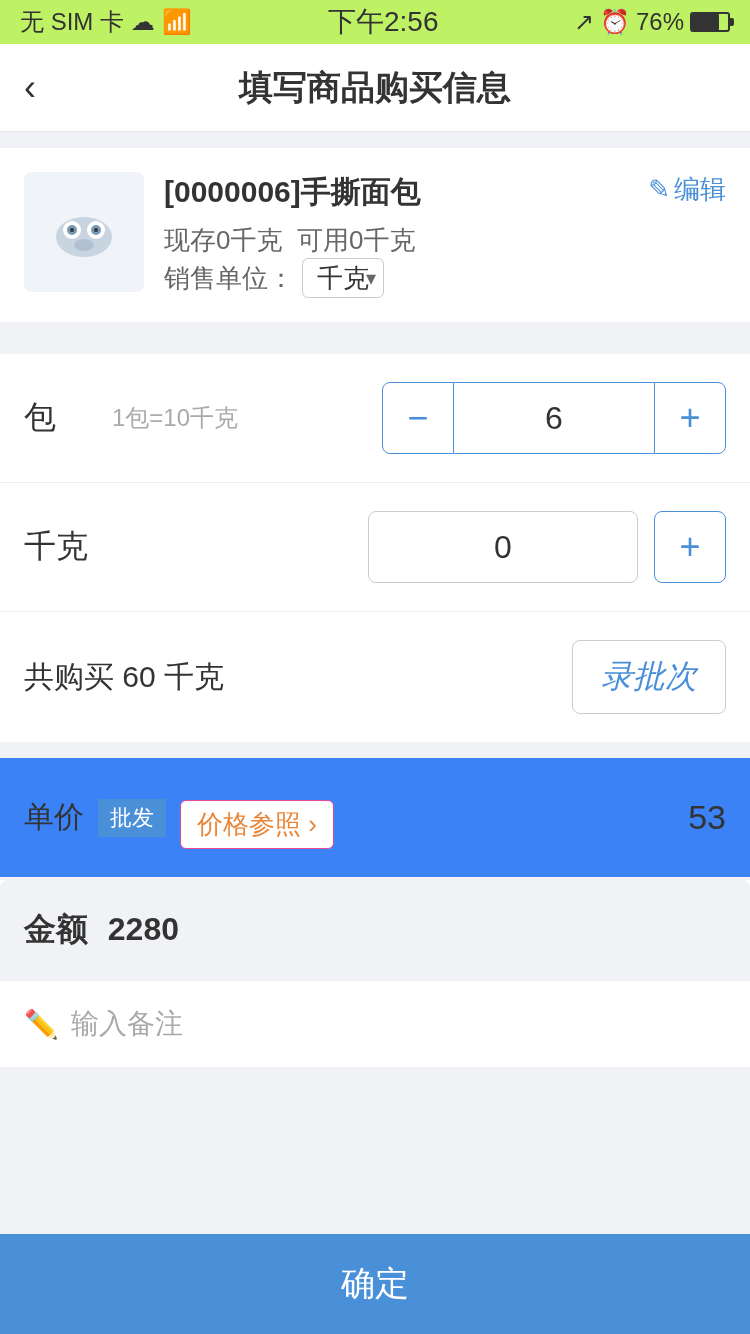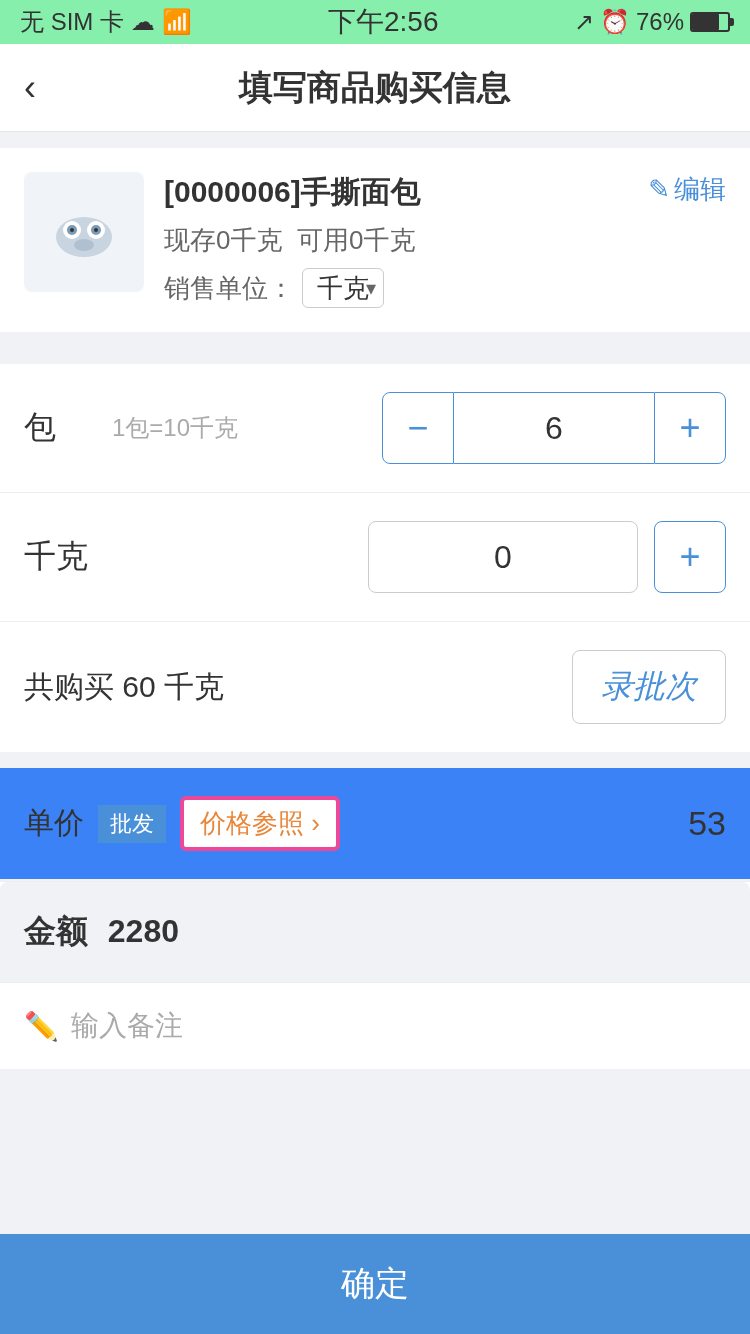--- a/index.html
+++ b/index.html
@@ -9,21 +9,21 @@
       min-height: 1334px;
       font-family: -apple-system, "PingFang SC", "Helvetica Neue", sans-serif;
       background: #f0f2f5;
       font-size: 28px;
       color: #333;
     }
 
     
     .status-bar {
       height: 44px;
-      background: #86efac;
+      background: #bef264;
       display: flex;
       align-items: center;
       justify-content: space-between;
       padding: 8px 20px;
       font-size: 24px;
       color: #333;
     }
     .status-left { display: flex; align-items: center; gap: 8px; }
     .status-center { font-size: 28px; font-weight: 500; }
     .status-right { display: flex; align-items: center; gap: 6px; font-size: 24px; }
@@ -65,21 +65,21 @@
       height: 120px;
       background: #f0f4f8;
       border-radius: 8px;
       display: flex;
       align-items: center;
       justify-content: center;
       flex-shrink: 0;
     }
     .product-info { flex: 1; }
     .product-name { font-size: 30px; font-weight: 600; color: #333; margin-bottom: 10px; }
-    .product-stock { font-size: 26px; color: #666; margin-bottom: 10px; }
+    .product-stock { font-size: 26px; color: #666; }
     .product-unit { font-size: 26px; color: #666; display: flex; align-items: center; gap: 8px; }
     .unit-select {
       border: 1px solid #ccc;
       border-radius: 6px;
       padding: 4px 14px;
       font-size: 26px;
       color: #333;
       background: #fff;
       appearance: none;
       -webkit-appearance: none;
@@ -227,30 +227,31 @@
     }
     .price-label { font-size: 30px; color: #333; }
     .price-tag {
       background: #4a90d9;
       color: #fff;
       font-size: 22px;
       padding: 4px 12px;
       border-radius: 0;
     }
     .price-ref-btn {
-      border: 4px solid #ec4899;
+      border: 1px solid #ec4899;
       border-radius: 6px;
       padding: 6px 16px;
       font-size: 26px;
       color: #e8873a;
       background: #fff;
       cursor: pointer;
       display: flex;
       align-items: center;
       gap: 4px;
+      margin-top: 14px;
     }
     .price-value {
       margin-left: auto;
       font-size: 34px;
       color: #333;
       font-weight: 500;
     }
     .amount-row {
       background: #fff;
       padding: 28px 24px;

